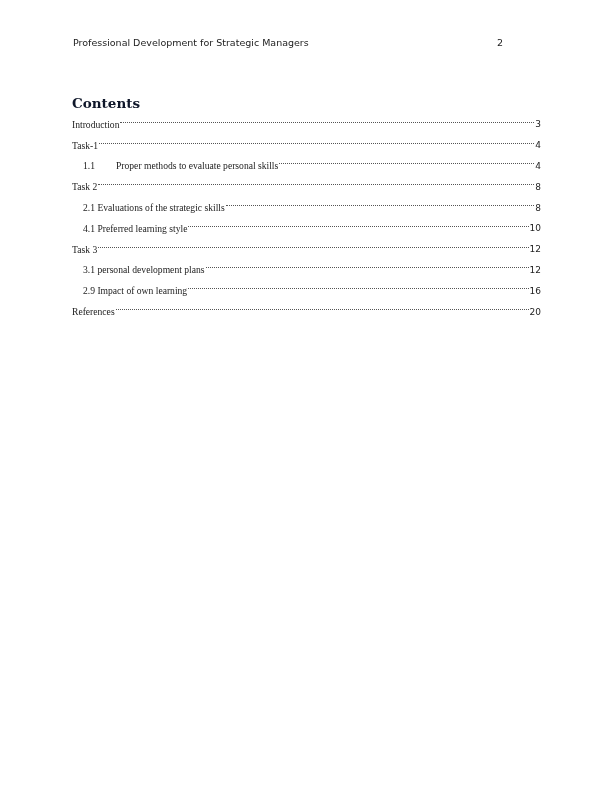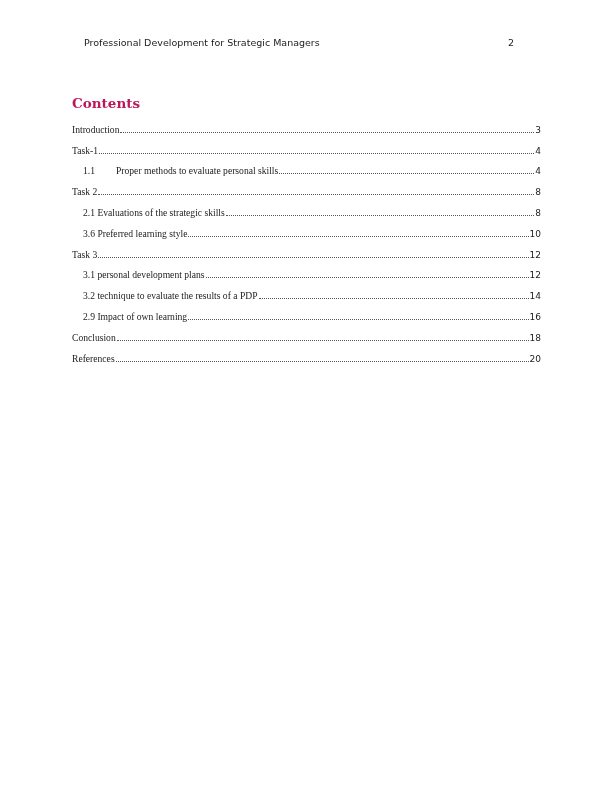--- a/index.html
+++ b/index.html
@@ -1,32 +1,32 @@
 <!DOCTYPE html>
 <html><head>
 <meta charset="utf-8">
 <style>
   html, body { margin: 0; padding: 0; background: #ffffff; }
   body { width: 612px; height: 792px; position: relative; overflow: hidden; }
   .page-header {
-    position: absolute; top: 37px; left: 84px; width: 430px;
+    position: absolute; top: 37px; left: 73px; width: 430px;
     font-family: "DejaVu Sans", sans-serif; font-size: 9.5px; color: #222;
     display: flex; justify-content: space-between;
   }
   .toc-title {
     position: absolute; top: 95px; left: 72px;
     font-family: "DejaVu Serif", serif; font-weight: bold; font-size: 13.5px;
-    color: #be185d;
+    color: #0f172a;
   }
   .toc {
     position: absolute; top: 114px; left: 72px; width: 469px;
     font-family: "Liberation Serif", serif; font-size: 9.6px; color: #222;
   }
   .toc-row {
-    display: flex; align-items: flex-end; height: 20.8px; white-space: nowrap;
+    display: flex; align-items: center; height: 20.8px; white-space: nowrap;
   }
   .toc-row.l2 { padding-left: 11px; }
   .toc-row .num { display: inline-block; width: 33px; }
   .toc-row .dots {
     flex: 1; overflow: hidden; margin: 0 1px;
     border-bottom: 1px dotted #555; height: 0; position: relative; top: -2px;
   }
   .toc-row .page {
     font-family: "DejaVu Sans", sans-serif; font-size: 9px; color: #222;
   }
@@ -62,47 +62,37 @@
     <span>Task 2</span>
     <span class="dots"></span>
     <span class="page">8</span>
   </div>
   <div class="toc-row l2">
     <span>2.1 Evaluations of the strategic skills</span>
     <span class="dots"></span>
     <span class="page">8</span>
   </div>
   <div class="toc-row l2">
-    <span>3.6 Preferred learning style</span>
+    <span>4.1 Preferred learning style</span>
     <span class="dots"></span>
     <span class="page">10</span>
   </div>
   <div class="toc-row">
     <span>Task 3</span>
     <span class="dots"></span>
     <span class="page">12</span>
   </div>
   <div class="toc-row l2">
     <span>3.1 personal development plans</span>
     <span class="dots"></span>
     <span class="page">12</span>
   </div>
   <div class="toc-row l2">
-    <span>3.2 technique to evaluate the results of a PDP</span>
-    <span class="dots"></span>
-    <span class="page">14</span>
-  </div>
-  <div class="toc-row l2">
     <span>2.9 Impact of own learning</span>
     <span class="dots"></span>
     <span class="page">16</span>
-  </div>
-  <div class="toc-row">
-    <span>Conclusion</span>
-    <span class="dots"></span>
-    <span class="page">18</span>
   </div>
   <div class="toc-row">
     <span>References</span>
     <span class="dots"></span>
     <span class="page">20</span>
   </div>
 </div>
 
 </body></html>

